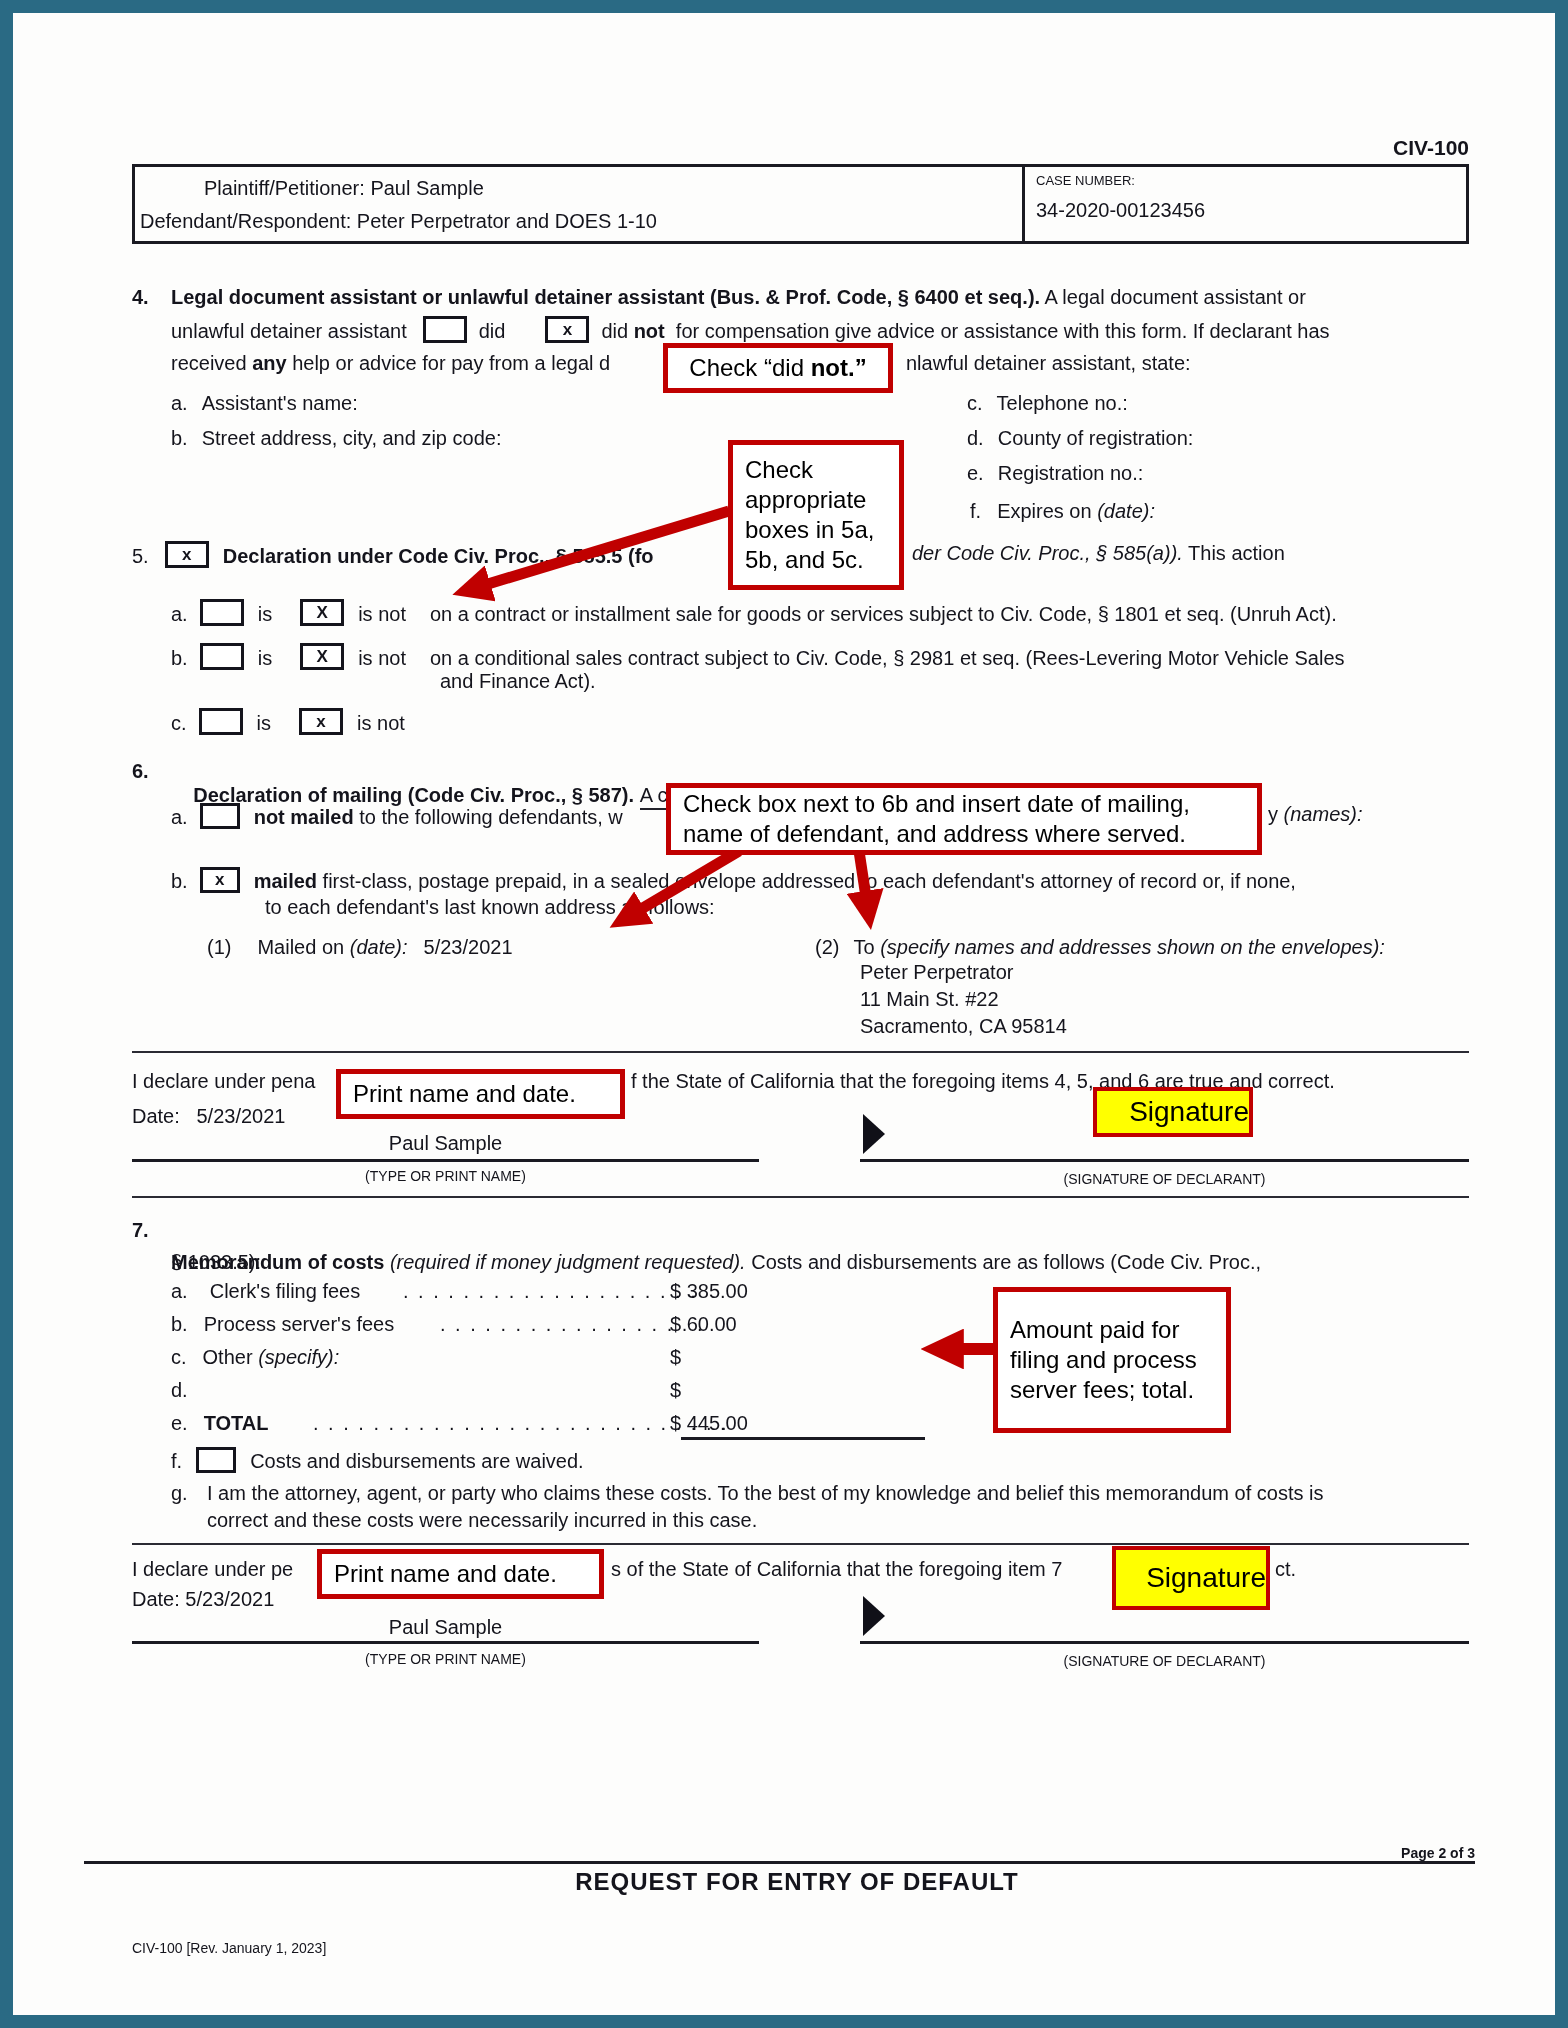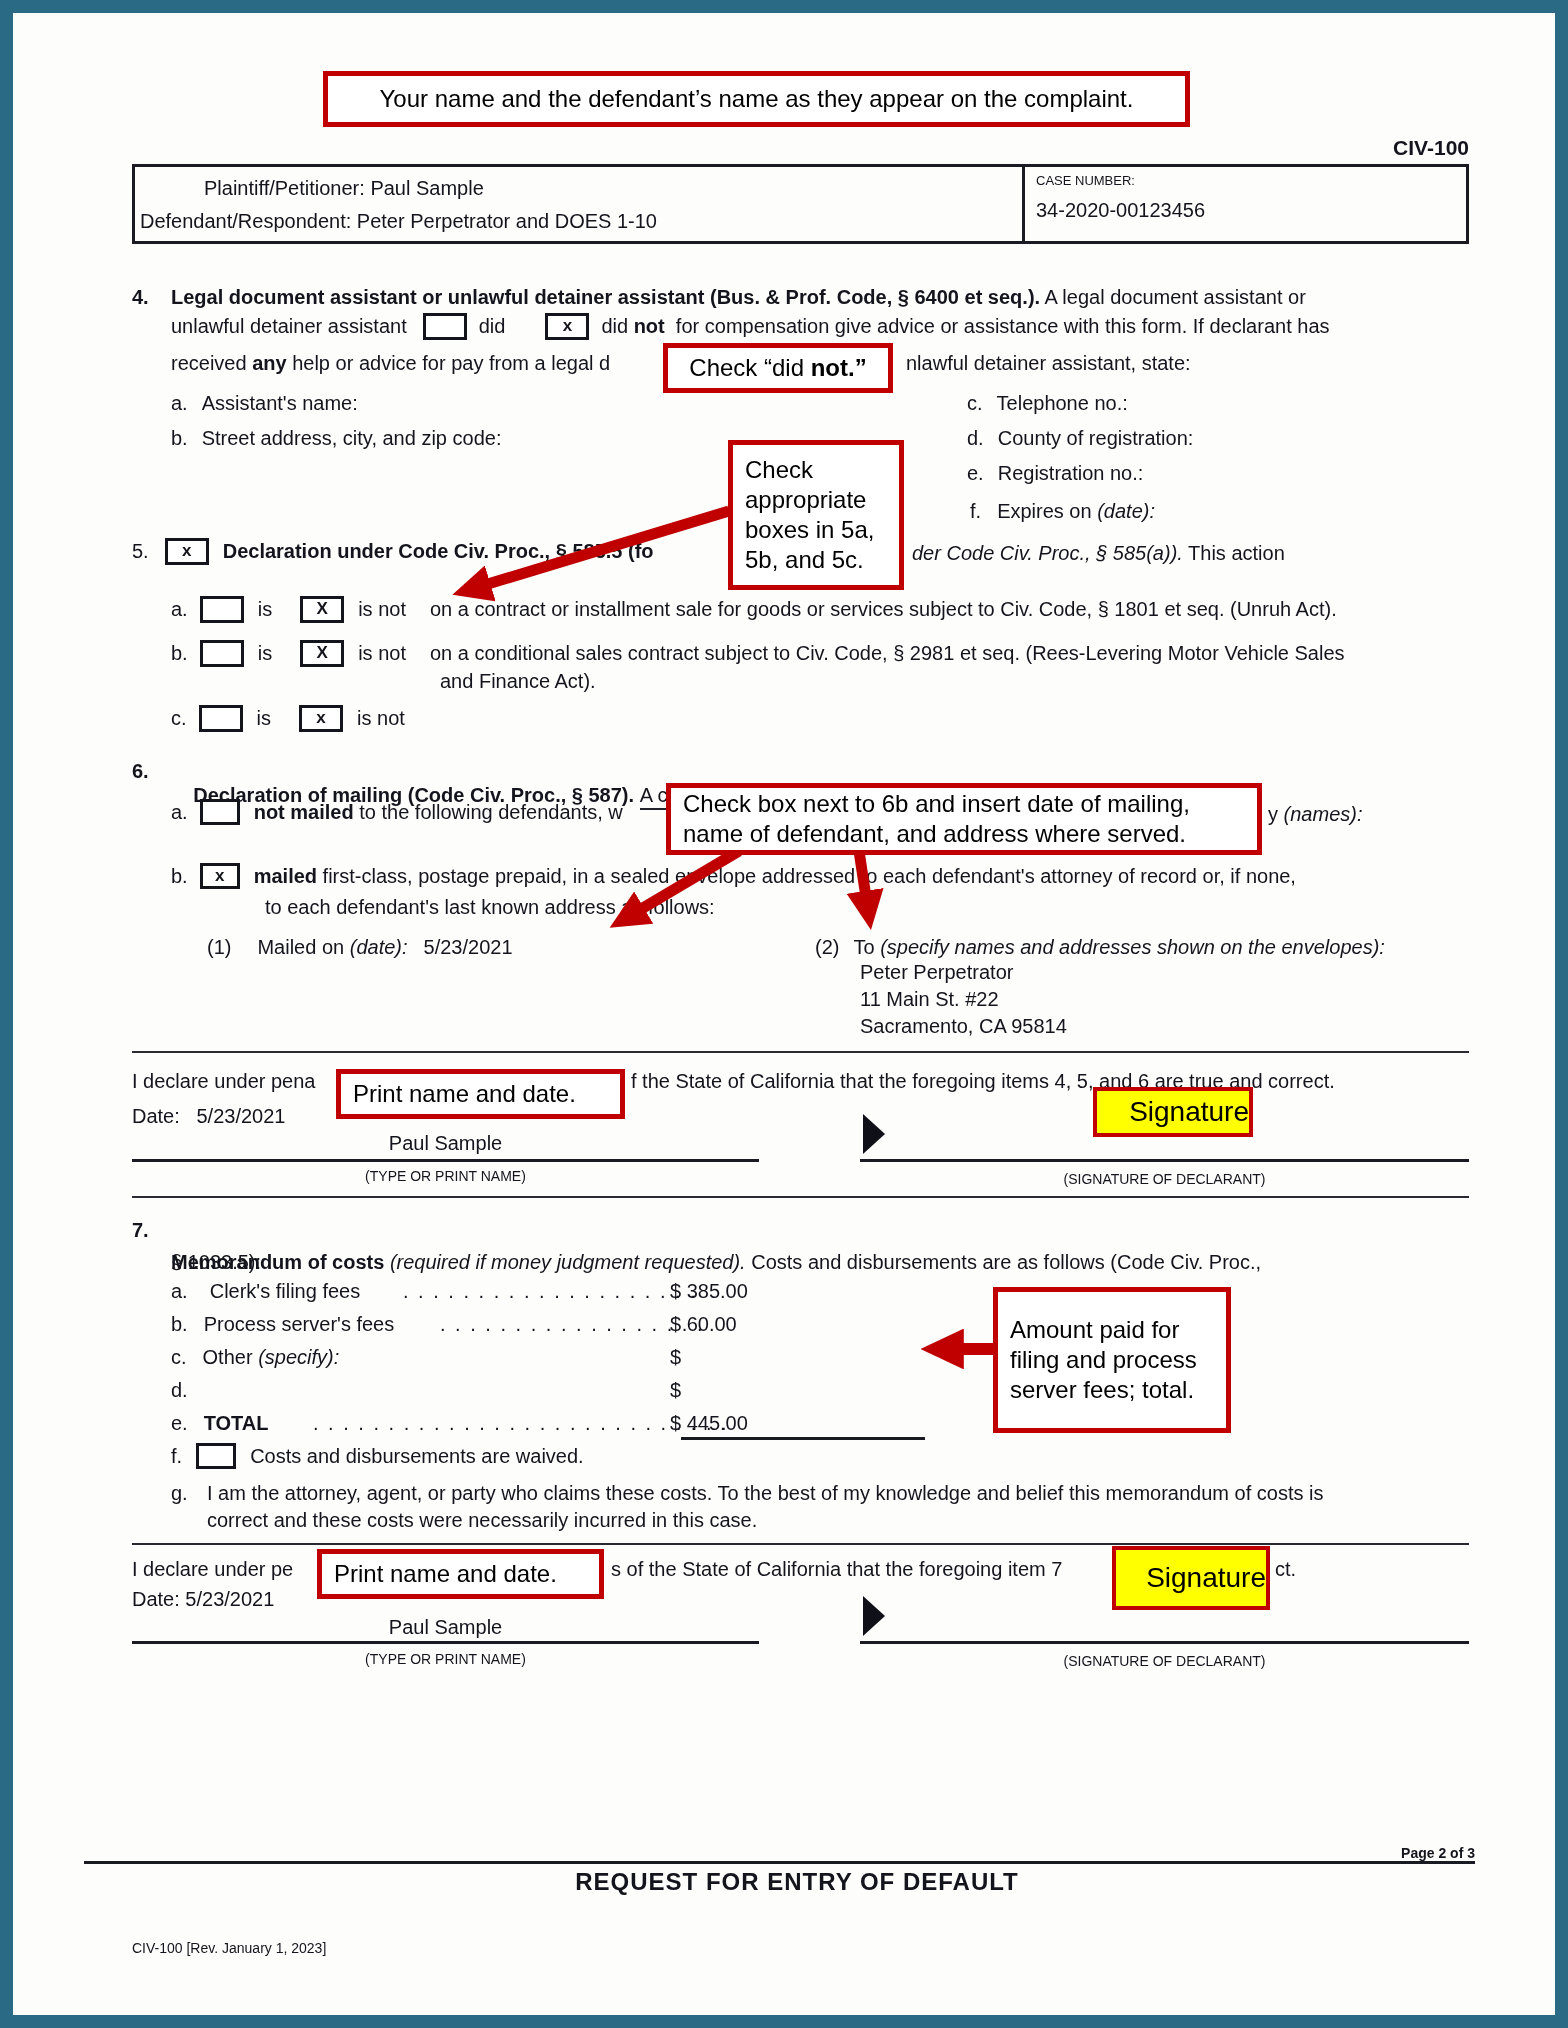--- a/index.html
+++ b/index.html
@@ -1,19 +1,19 @@
 <!DOCTYPE html>
 <html><head>
 <meta charset="utf-8">
 <style>
   html,body{margin:0;padding:0;background:#555;}
   .page{position:relative;width:1568px;height:2028px;background:#fdfdfc;border:13px solid #2a6a84;box-sizing:border-box;margin:0 auto;overflow:hidden;
         font-family:"Liberation Sans","DejaVu Sans",sans-serif;color:#14141c;}
   .t{position:absolute;white-space:pre;font-size:20px;line-height:1.2;color:#14141c;z-index:5;}
-  .flow{position:absolute;display:flex;align-items:center;white-space:pre;font-size:20px;z-index:5;}
+  .flow{position:absolute;display:flex;align-items:flex-end;white-space:pre;font-size:20px;z-index:5;}
   .b{font-weight:bold}.i{font-style:italic}
   .sm{font-size:14px}
   .cb{display:inline-flex;align-items:center;justify-content:center;width:44px;height:27px;border:3px solid #14141c;
       font-weight:bold;font-size:17px;box-sizing:border-box;background:#fff;flex:0 0 auto;}
   .cbs{width:40px;height:26px;}
   .m12{margin-left:12px}.m14{margin-left:14px}.m16{margin-left:16px}.m24{margin-left:24px}.m28{margin-left:28px}.m40{margin-left:40px}
   .mr12{margin-right:12px}.mr14{margin-right:14px}
   .callout{position:absolute;background:#fff;border:5px solid #c00000;font-size:24px;color:#000;
            display:flex;align-items:center;box-sizing:border-box;z-index:30;line-height:1.25;}
   .callout .ct{white-space:pre-line;padding:4px 12px;}
@@ -27,23 +27,20 @@
   .hdrdiv{position:absolute;left:887px;top:0;width:3px;height:100%;background:#1a1a22;}
   .dots{letter-spacing:2px;}
   .overlay{position:absolute;left:0;top:0;width:1542px;height:2002px;z-index:20;pointer-events:none;}
   .center{text-align:center;}
 </style>
 </head>
 <body>
 
 <div class="page">
 
-  <div class="callout" style="left:310px;top:58px;width:867px;height:56px;justify-content:center;">
-    <span class="ct">Your name and the defendant’s name as they appear on the complaint.</span>
-  </div>
 
   <div class="t b" style="left:1320px;top:122px;width:136px;text-align:right;font-size:21px;">CIV-100</div>
 
   <div class="hdrbox">
     <div class="hdrdiv"></div>
   </div>
   <div class="t" style="left:191px;top:163px;"><span>Plaintiff/Petitioner: </span><span>Paul Sample</span></div>
   <div class="t" style="left:127px;top:196px;"><span>Defendant/Respondent: </span><span>Peter Perpetrator and DOES 1-10</span></div>
   <div class="t sm" style="left:1023px;top:160px;font-size:13px;">CASE NUMBER:</div>
   <div class="t" style="left:1023px;top:185px;">34-2020-00123456</div>

